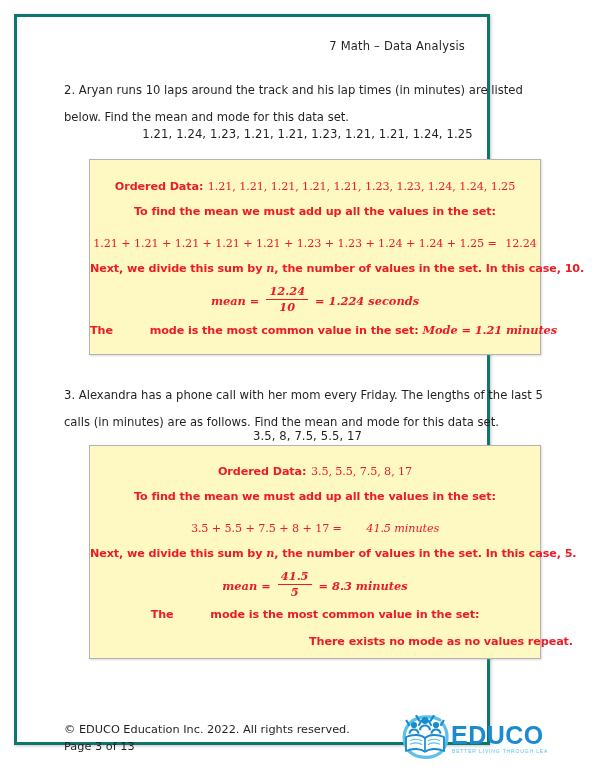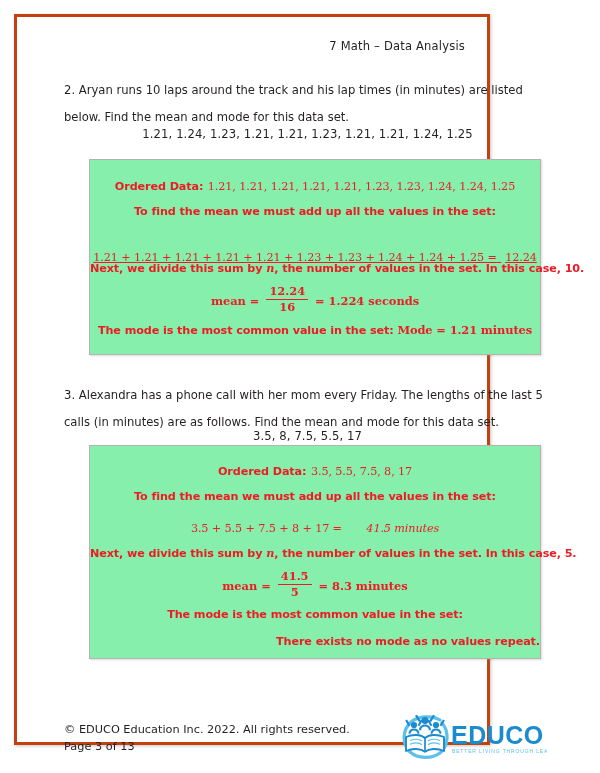--- a/index.html
+++ b/index.html
@@ -21,21 +21,21 @@
     width: 600px;
     height: 773px;
     background: #ffffff;
   }
   #page-border {
     position: absolute;
     left: 14px;
     top: 14px;
     width: 476px;
     height: 731px;
-    border: 3px solid #c2410c;
+    border: 3px solid #0f766e;
     box-sizing: border-box;
     background: #ffffff;
     box-shadow: 1px 1px 3px rgba(120,120,120,0.45);
   }
 
   
   .doc-header {
     position: absolute;
     right: 22px;
     top: 22px;
@@ -72,21 +72,21 @@
   #q2-data { top: 110px; }
   #q3-data { top: 412px; }
 
   
   .answer-box {
     position: absolute;
     left: 72px;
     width: 452px;
     box-sizing: border-box;
     border: 1px solid #b3b3b3;
-    background: #86efac;
+    background: #fef9c3;
     box-shadow: 0.5px 0.5px 2px rgba(150,150,150,0.35);
   }
   #box-q2 { top: 142px; height: 196px; }
   #box-q3 { top: 428px; height: 214px; padding-left: 28px; }
 
   .ans-line {
     position: absolute;
     left: 0;
     width: 100%;
     text-align: center;
@@ -103,27 +103,29 @@
   
   .math {
     font-family: "DejaVu Serif", serif;
     font-size: 11.2px;
     letter-spacing: -0.1px;
   }
   .math-b {
     font-family: "DejaVu Serif", serif;
     font-size: 11.4px;
     font-weight: bold;
+    font-style: italic;
   }
   .serif-i {
     font-family: "DejaVu Serif", serif;
     font-style: italic;
   }
   .bold {
     font-weight: bold;
+    margin-left: 33px;
   }
 
   
   .frac {
     display: inline-block;
     vertical-align: middle;
     text-align: center;
     margin: 0 3px;
     position: relative;
     top: -1px;
@@ -177,36 +179,36 @@
 
     <div class="answer-box" id="box-q2">
 
       <div class="ans-line" style="top:16px;">
         <span class="hand">Ordered Data:</span>
         <span class="math">1.21, 1.21, 1.21, 1.21, 1.21, 1.23, 1.23, 1.24, 1.24, 1.25</span>
       </div>
 
       <div class="ans-line hand" style="top:45px;">To find the mean we must add up all the values in the set:</div>
 
-      <div class="ans-line" style="top:87px;text-decoration:underline;">
+      <div class="ans-line" style="top:73px;">
         <span class="math">1.21 + 1.21 + 1.21 + 1.21 + 1.21 + 1.23 + 1.23 + 1.24 + 1.24 + 1.25 =</span>
         <span class="math" style="margin-left:4px;">12.24</span>
       </div>
 
       <div class="ans-line hand" style="top:101px;">
         <span>Next, we divide this sum by </span><span class="serif-i">n</span><span>, the number of values in the set. In this case, 10.</span>
       </div>
 
       <div class="ans-line" style="top:126px;">
         <span class="eq-row math-b">
           <span>mean</span>
           <span>=</span>
           <span class="frac">
             <span class="num">12.24</span>
-            <span class="den">16</span>
+            <span class="den">10</span>
           </span>
           <span>=</span>
           <span>1.224 seconds</span>
         </span>
       </div>
 
       <div class="ans-line hand" style="top:163px;">
         <span>The </span><span class="bold">mode</span><span> is the most common value in the set: </span><span class="math-b">Mode  =  1.21 minutes</span>
       </div>
 

